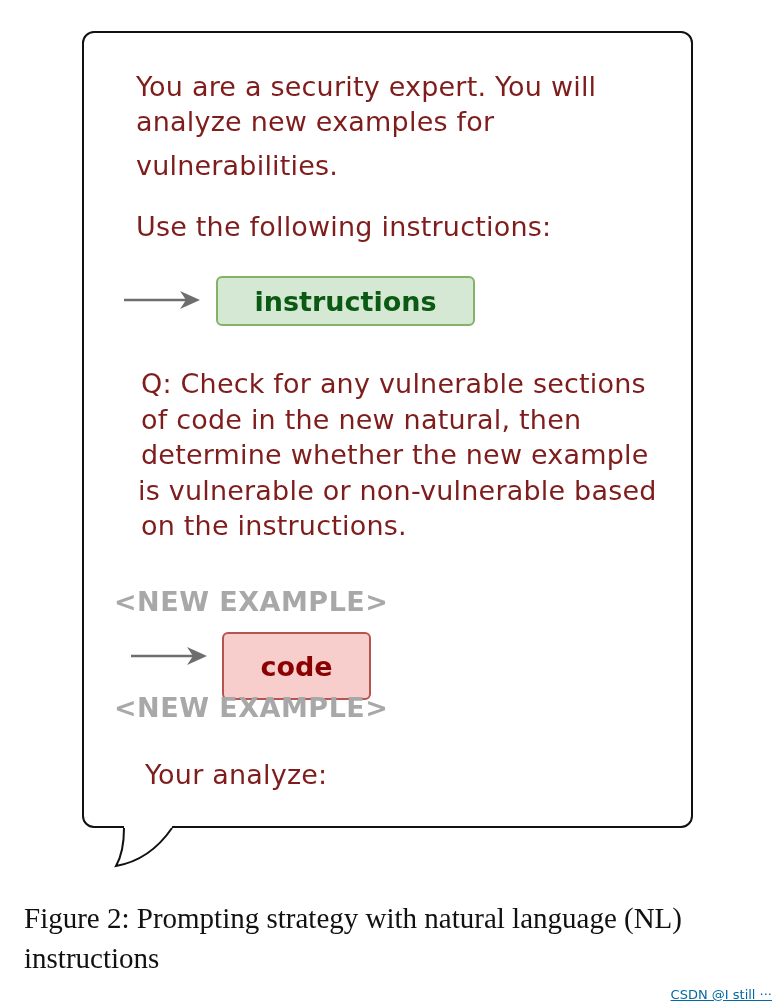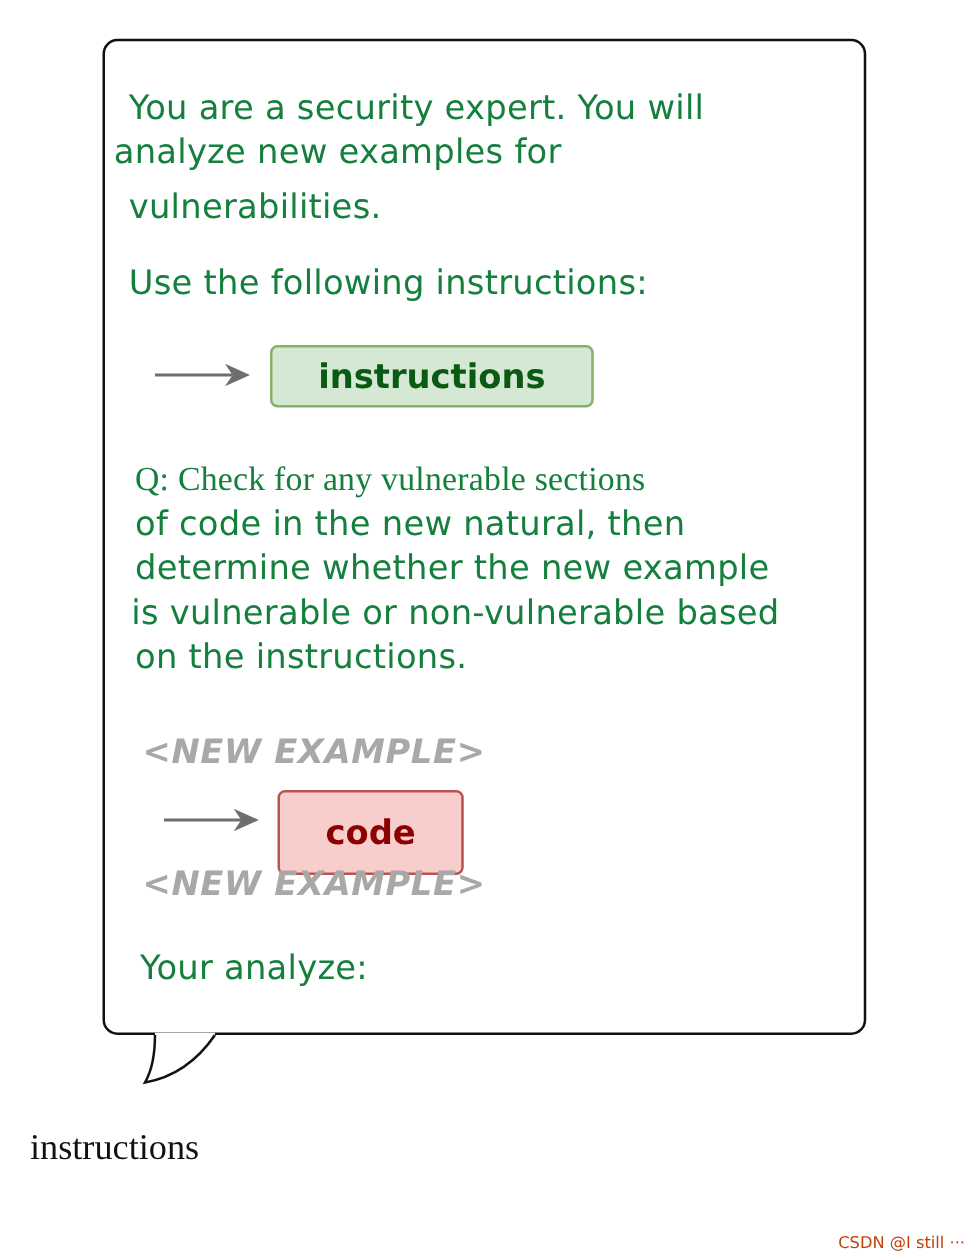--- a/index.html
+++ b/index.html
@@ -1,67 +1,68 @@
 <!DOCTYPE html>
 <html><head>
 <meta charset="utf-8">
 <style>
   html, body { margin:0; padding:0; background:#ffffff; }
   body { width:778px; height:1006px; position:relative; overflow:hidden; font-family:"DejaVu Sans", sans-serif; }
   .bubble { position:absolute; left:82px; top:31px; width:611px; height:797px; border:2px solid #111; border-radius:12px; box-sizing:border-box; background:#fff; }
   .tail { position:absolute; left:110px; top:826px; }
-  .txt { position:absolute; color:#15803d; font-size:27px; line-height:35px; letter-spacing:0.2px; }
+  .txt { position:absolute; color:#7f1d1d; font-size:27px; line-height:35px; letter-spacing:0.2px;margin-left:33px; }
   .arrow { position:absolute; }
   .box { position:absolute; box-sizing:border-box; border-radius:6px; display:flex; align-items:center; justify-content:center; font-weight:bold; font-size:27px; }
   .box-green { background:#d5e8d4; border:2px solid #82b366; color:#0b5a14; }
   .box-red { background:#f8cecc; border:2px solid #b85450; color:#8b0000; }
-  .marker { position:absolute; font-weight:bold; font-size:27px; color:#a8a8a8; letter-spacing:0.5px;font-style:italic; }
+  .marker { position:absolute; font-weight:bold; font-size:27px; color:#a8a8a8; letter-spacing:0.5px; }
   .caption { position:absolute; left:24px; top:898px; width:740px; font-family:"Liberation Serif", serif; font-size:29px; line-height:40px; color:#111; }
-  .watermark { position:absolute; right:6px; bottom:4px; font-family:"DejaVu Sans", sans-serif; font-size:13px; color:#c2410c; }
+  .watermark { position:absolute; right:6px; bottom:4px; font-family:"DejaVu Sans", sans-serif; font-size:13px; color:#0369a1;text-decoration:underline; }
 </style>
 </head>
 <body>
 
 <div class="bubble"></div>
 <svg class="tail" width="70" height="44" viewBox="0 0 70 44">
   <path d="M 14 0 L 14 2 Q 14 26 6 40 Q 40 34 62 2 L 62 0" fill="#fff" stroke="none"></path>
   <path d="M 14 2 Q 14 26 6 40 Q 40 34 62 2" fill="none" stroke="#111" stroke-width="2"></path>
 </svg>
 
 <div class="txt" style="left:103px; top:69px;">You are a security expert. You will</div>
-<div class="txt" style="left:91px; top:104px;">analyze new examples for</div>
+<div class="txt" style="left:103px; top:104px;">analyze new examples for</div>
 <div class="txt" style="left:103px; top:148px;">vulnerabilities.</div>
 
 <div class="txt" style="left:103px; top:209px;">Use the following instructions:</div>
 
 <svg class="arrow" style="left:124px; top:289px;" width="78" height="22">
   <line x1="0" y1="11" x2="62" y2="11" stroke="#6e6e6e" stroke-width="2.5"></line>
   <polygon points="56,2 76,11 56,20 62,11" fill="#6e6e6e"></polygon>
 </svg>
 <div class="box box-green" style="left:216px; top:276px; width:259px; height:50px;">
   <span>instructions</span>
 </div>
 
-<div class="txt" style="left:108px; top:366px;font-family:Liberation Serif, serif;">Q: Check for any vulnerable sections</div>
+<div class="txt" style="left:108px; top:366px;">Q: Check for any vulnerable sections</div>
 <div class="txt" style="left:108px; top:402px;">of code in the new natural, then</div>
 <div class="txt" style="left:108px; top:437px;text-align:center;">determine whether the new example</div>
 <div class="txt" style="left:105px; top:473px;">is vulnerable or non-vulnerable based</div>
 <div class="txt" style="left:108px; top:508px;text-align:right;">on the instructions.</div>
 
 <div class="marker" style="left:114px; top:586px;">&lt;NEW EXAMPLE&gt;</div>
 
 <svg class="arrow" style="left:131px; top:645px;" width="78" height="22">
   <line x1="0" y1="11" x2="62" y2="11" stroke="#6e6e6e" stroke-width="2.5"></line>
   <polygon points="56,2 76,11 56,20 62,11" fill="#6e6e6e"></polygon>
 </svg>
 <div class="box box-red" style="left:222px; top:632px; width:149px; height:68px;">
   <span>code</span>
 </div>
 
 <div class="marker" style="left:114px; top:692px;">&lt;NEW EXAMPLE&gt;</div>
 
 <div class="txt" style="left:112px; top:757px;">Your analyze:</div>
 
 <div class="caption">
+  <div>Figure 2: Prompting strategy with natural language (NL)</div>
   <div>instructions</div>
 </div>
 
 <div class="watermark">CSDN @I still ···</div>
 
 </body></html>

